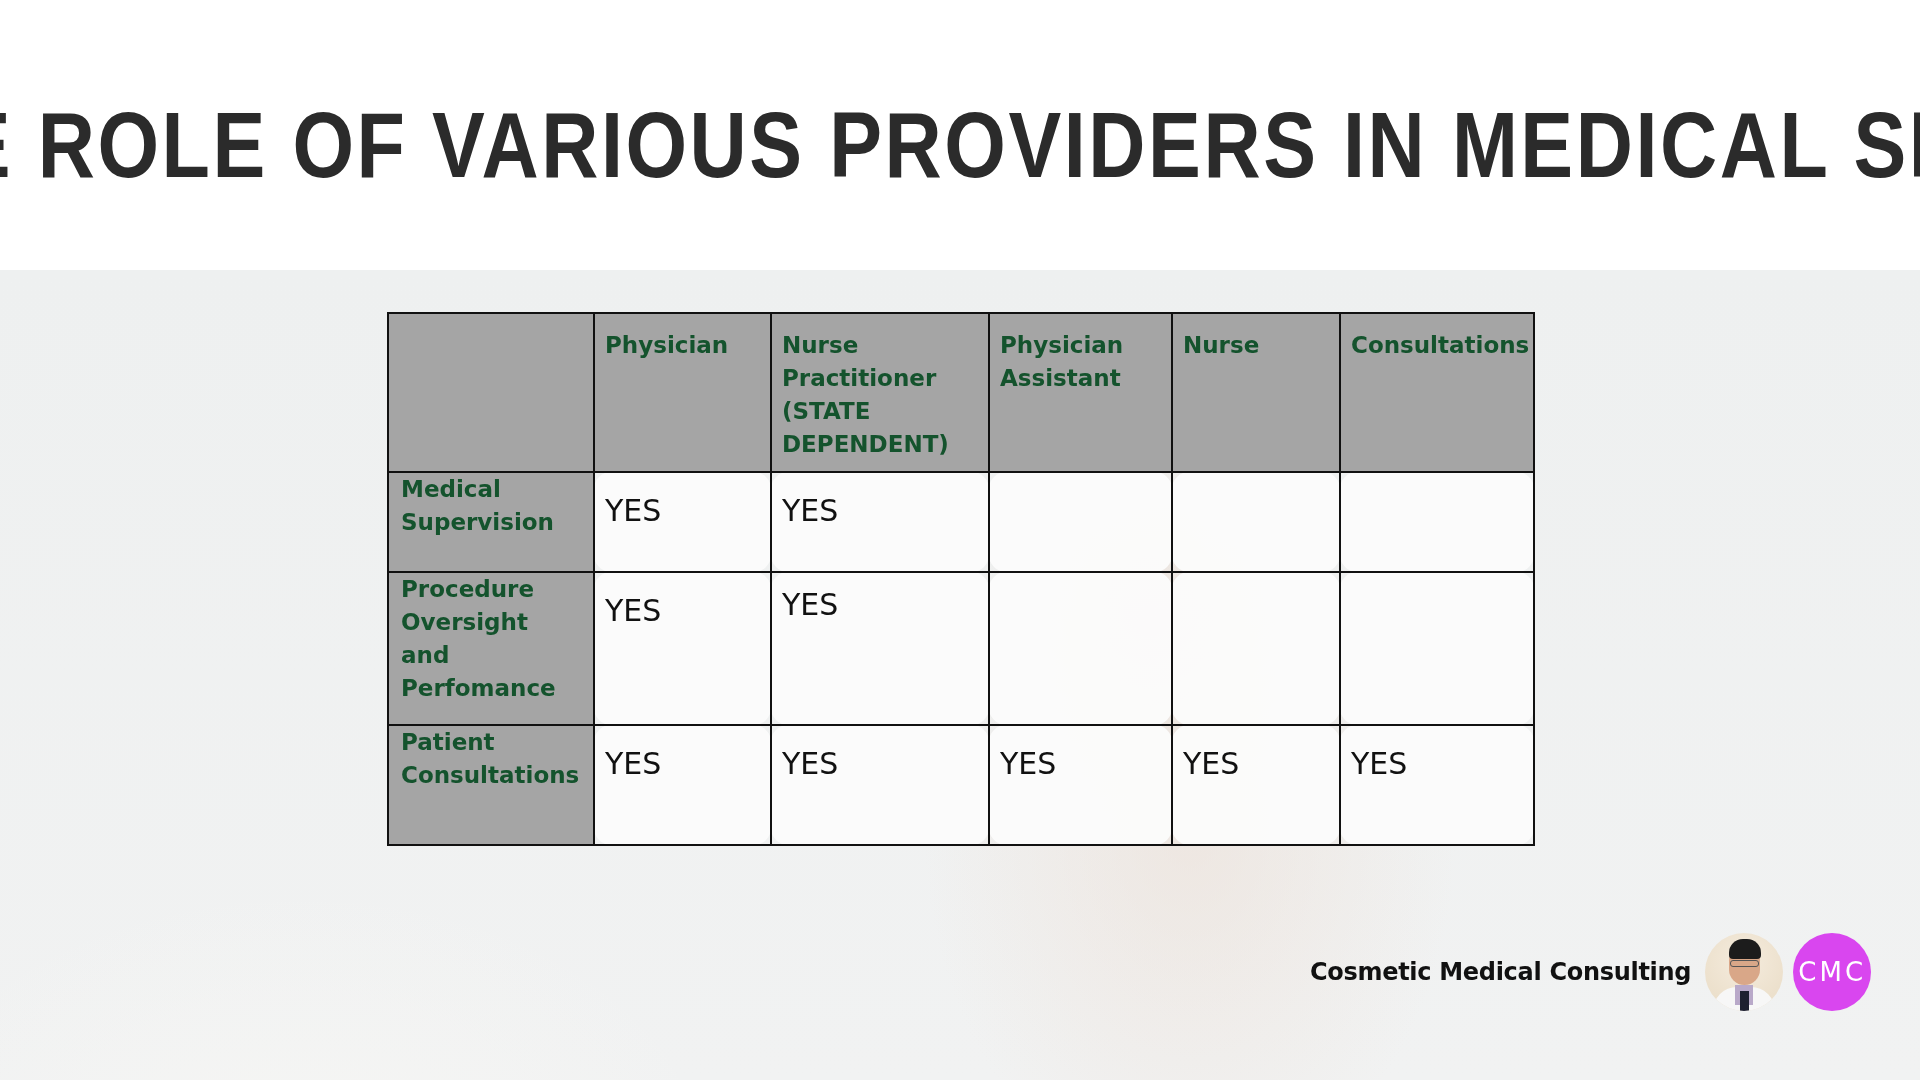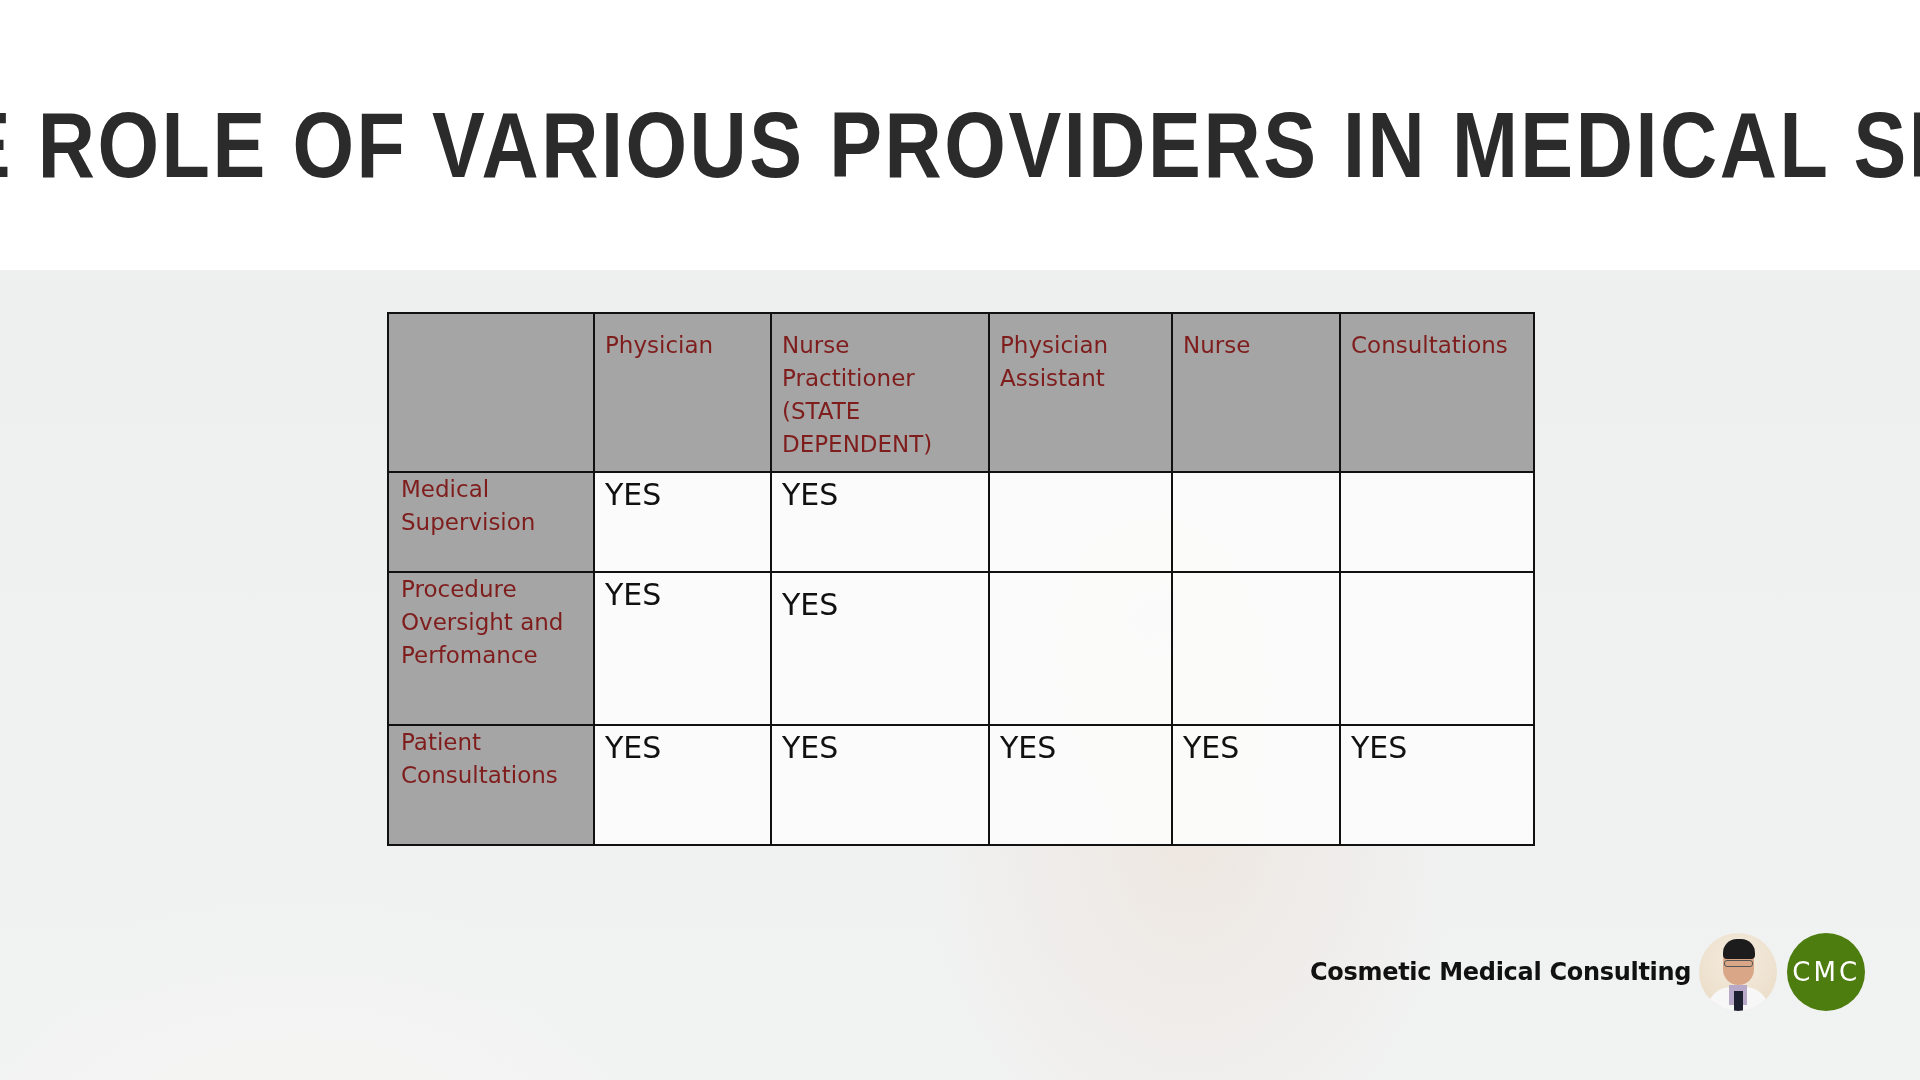--- a/index.html
+++ b/index.html
@@ -38,65 +38,66 @@
     border-collapse: collapse;
     table-layout: fixed;
   }
   table.roles td, table.roles th {
     border: 2.5px solid #111;
     vertical-align: top;
     text-align: left;
   }
   th.col-head, td.row-head, th.corner {
     background: #a5a5a5;
-    color: #7f1d1d;
+    color: #14532d;
     font-family: "DejaVu Sans", sans-serif;
-    font-weight: 400;
+    font-weight: 700;
     font-size: 23px;
     line-height: 33px;
   }
   th.col-head { padding: 15px 10px 0 10px; }
   td.row-head { padding: 0 10px 0 12px; vertical-align: middle; }
   td.cell {
     background: rgba(252,252,252,0.93);
     color: #111;
     font-family: "DejaVu Sans", sans-serif;
     font-weight: 400;
     font-size: 30px;
     line-height: 35px;
-    padding: 4px 10px 0 10px;
+    padding: 20px 10px 0 10px;
+    border-radius: 17px;
   }
   tr.r-head { height: 159px; }
   tr.r1 { height: 100px; }
   tr.r2 { height: 153px; }
   tr.r3 { height: 120px; }
   tr.r4 { height: 122px; }
   .footer {
     position: absolute; left: 1310px; top: 932px; height: 80px;
     display: flex; align-items: center;
   }
   .brand {
     font-family: "DejaVu Sans", sans-serif;
     font-weight: 700; font-size: 24px; color: #111;
-    margin-right: 8px; letter-spacing: -0.3px;
+    margin-right: 14px; letter-spacing: -0.3px;
   }
   .avatar {
     width: 78px; height: 78px; border-radius: 50%;
     background: radial-gradient(circle at 50% 35%, #f5ecde 0%, #ece0cc 70%);
     position: relative; overflow: hidden; margin-right: 10px;
   }
   .avatar .hair { position:absolute; left:24px; top:6px; width:32px; height:20px; background:#1c1c1c; border-radius:14px 14px 4px 4px; }
   .avatar .face { position:absolute; left:24px; top:14px; width:31px; height:38px; background:#d9a788; border-radius:14px 14px 16px 16px; }
   .avatar .glasses { position:absolute; left:25px; top:27px; width:29px; height:7px; border:1.5px solid #555; border-radius:3px; }
   .avatar .coat { position:absolute; left:8px; top:54px; width:62px; height:40px; background:#f7f7f7; border-radius:24px 24px 0 0; }
   .avatar .shirt { position:absolute; left:30px; top:52px; width:18px; height:20px; background:#b9a9c9; }
   .avatar .tie { position:absolute; left:35px; top:58px; width:9px; height:20px; background:#1e2030; }
   .logo {
     width: 78px; height: 78px; border-radius: 50%;
-    background: #4d7c0f;
+    background: #d946ef;
     display: flex; align-items: center; justify-content: center;
     color: #ffffff;
     font-family: "DejaVu Sans", sans-serif; font-size: 26px; letter-spacing: 3px;
   }
 </style>
 </head>
 <body>
 
 <div class="slide-bg"></div>
 

